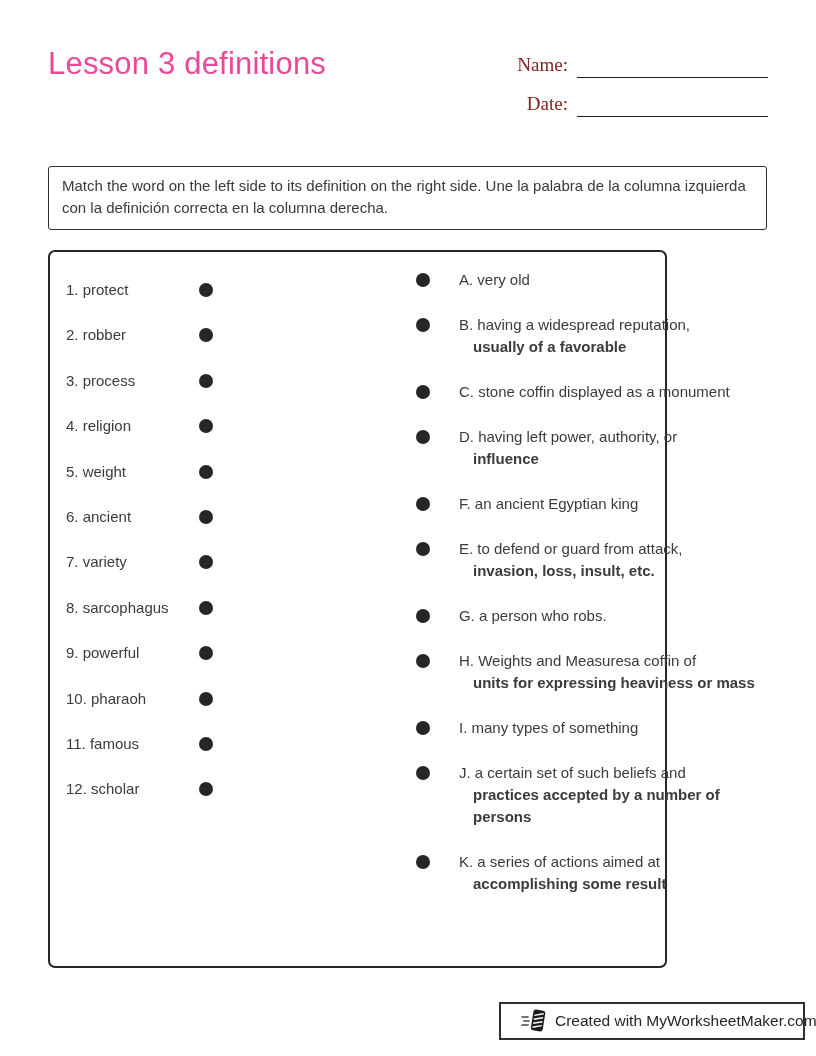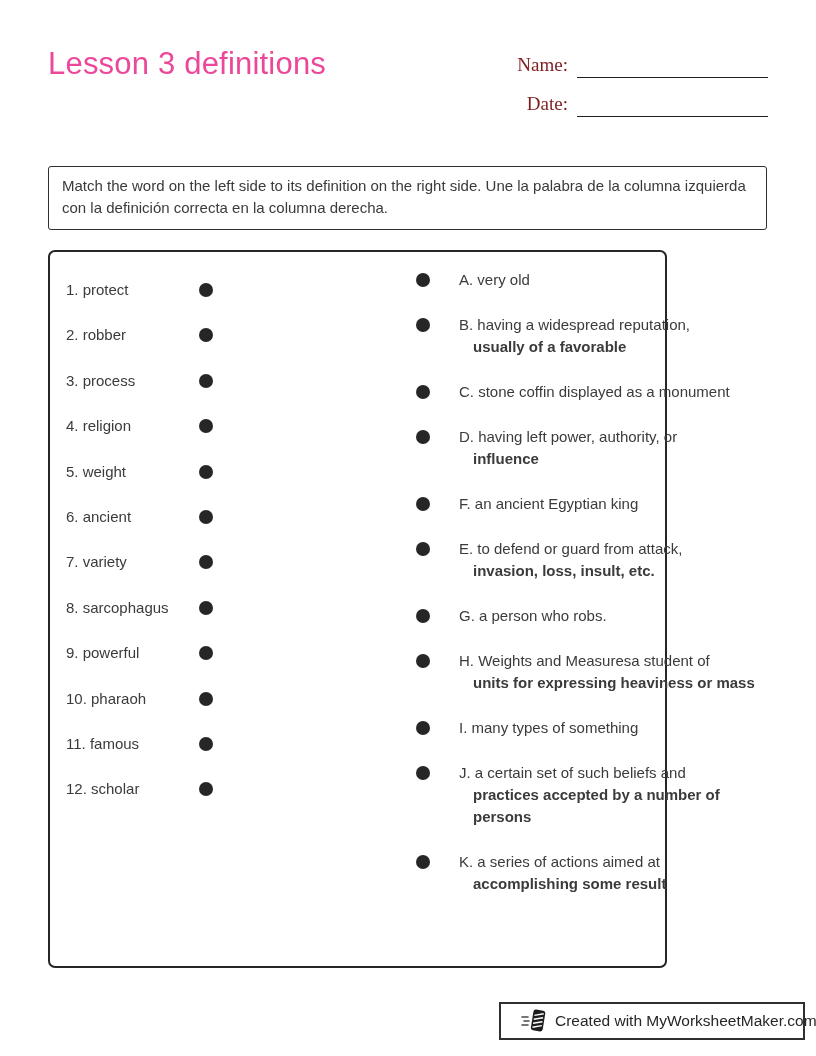--- a/index.html
+++ b/index.html
@@ -134,21 +134,21 @@
         </div>
         <div class="def-row">
           <span class="dot"></span>
           <div class="def-text">
             <div class="def-line">G. a person who robs.</div>
           </div>
         </div>
         <div class="def-row">
           <span class="dot"></span>
           <div class="def-text">
-            <div class="def-line">H. Weights and Measuresa student of</div>
+            <div class="def-line">H. Weights and Measuresa coffin of</div>
             <div class="def-line indent">units for expressing heaviness or mass</div>
           </div>
         </div>
         <div class="def-row">
           <span class="dot"></span>
           <div class="def-text">
             <div class="def-line">I. many types of something</div>
           </div>
         </div>
         <div class="def-row">

